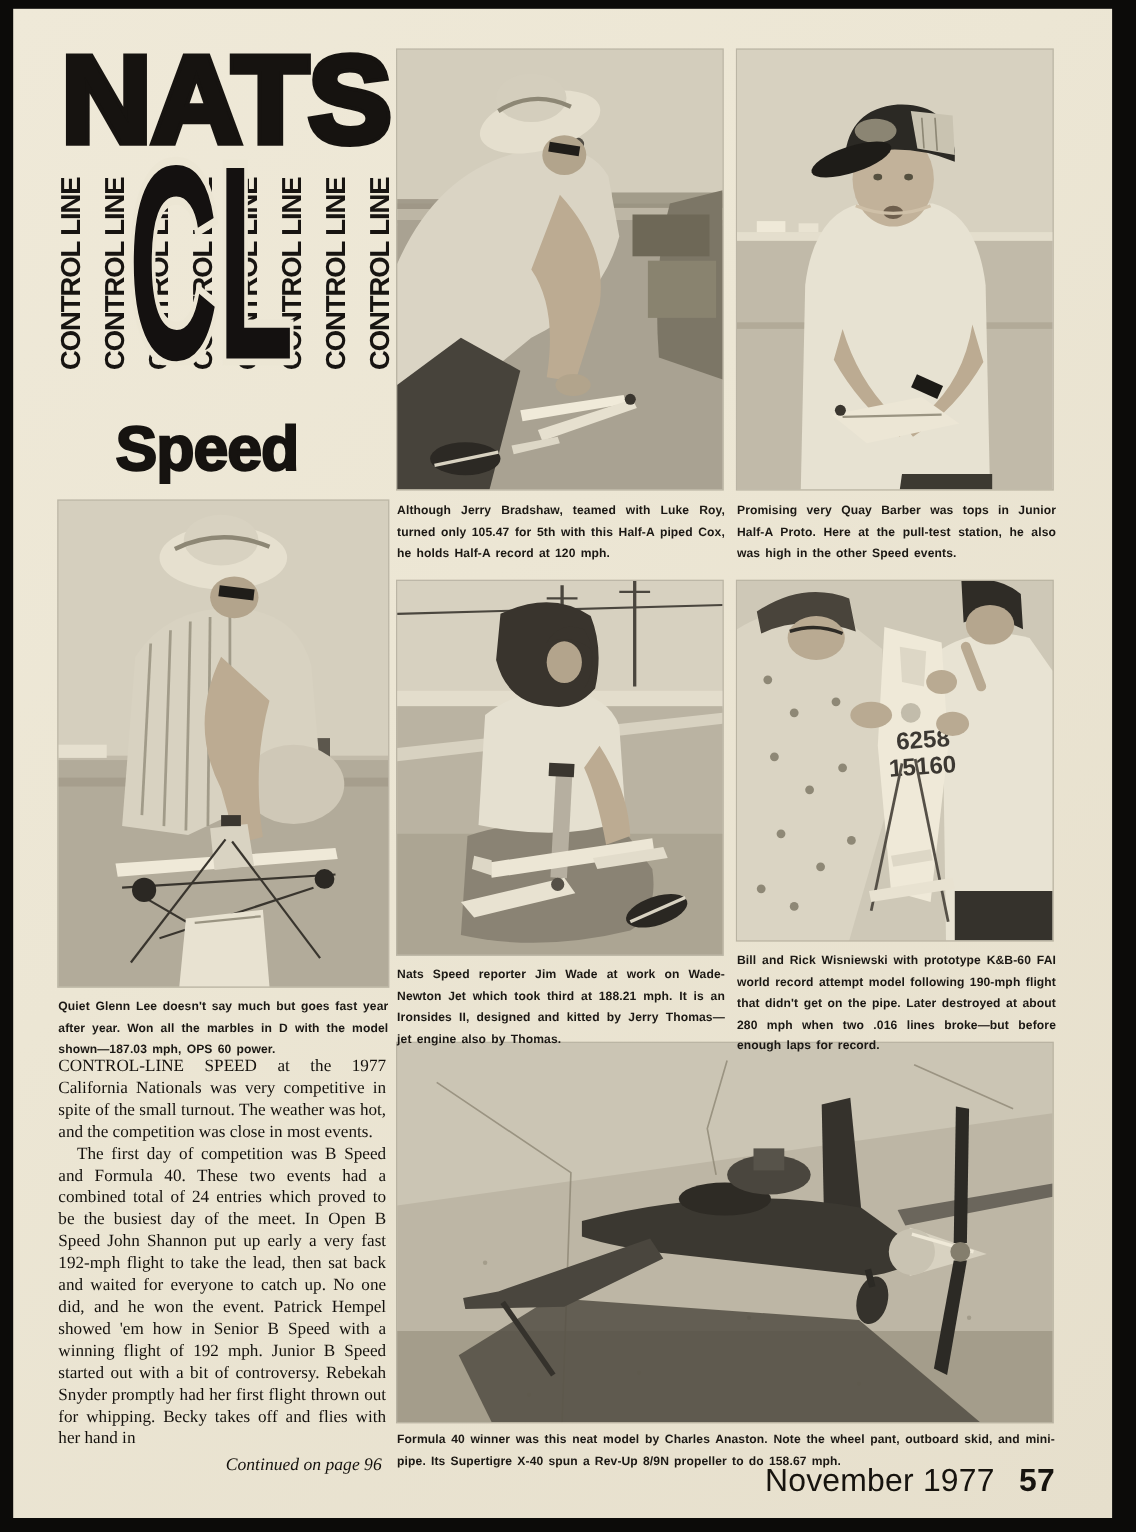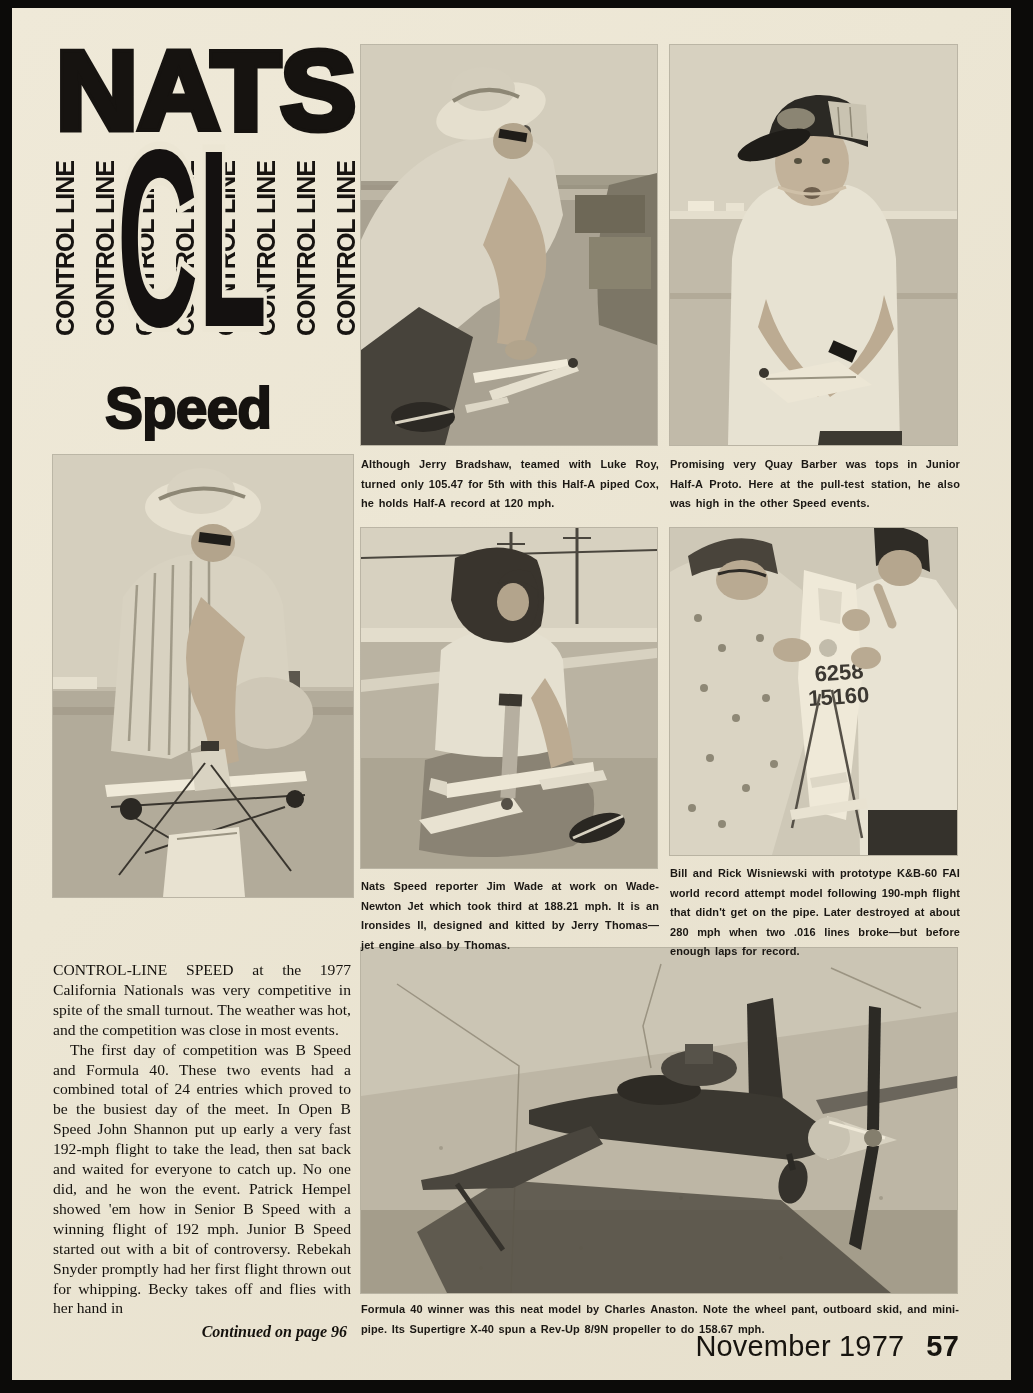--- a/index.html
+++ b/index.html
@@ -56,21 +56,21 @@
   #cap-formula40{left:349px;top:1292px;width:598px;}
   
   .article{
     position:absolute;left:41px;top:952px;width:298px;
     font-family:"Liberation Serif",serif;font-size:15.6px;line-height:19.9px;
     color:#14110d;text-align:justify;
   }
   .article p{margin:0;}
   .article p.indent{text-indent:17px;}
   .continued{
-    font-family:"Liberation Serif",serif;font-weight:bold;font-style:italic;
+    font-family:"Liberation Serif",serif;font-weight:normal;font-style:italic;
     font-size:16px;text-align:right;margin-top:4px;padding-right:4px;
   }
   
   .footer{
     position:absolute;right:52px;top:1322px;font-size:29px;color:#17140f;
     display:flex;align-items:baseline;letter-spacing:.2px;
   }
   .footer .pageno{font-weight:bold;margin-left:22px;}
 </style>
 </head>
@@ -313,20 +313,21 @@
       <circle cx="468" cy="190" r="21" fill="#c9c3b2"></circle>
       <line x1="468" y1="174" x2="524" y2="190" stroke="#efe9d8" stroke-width="3"></line>
       <polygon points="508,58 520,60 518,182 506,182" fill="#2c2a25"></polygon>
       <polygon points="506,198 518,198 500,302 488,296" fill="#2c2a25"></polygon>
       <circle cx="512" cy="190" r="9" fill="#847e6d"></circle>
     </svg>
   </div>
 
   <p class="cap" id="cap-bradshaw">Although Jerry Bradshaw, teamed with Luke Roy, turned only 105.47 for 5th with this Half-A piped Cox, he holds Half-A record at 120 mph.</p>
   <p class="cap" id="cap-barber">Promising very Quay Barber was tops in Junior Half-A Proto. Here at the pull-test station, he also was high in the other Speed events.</p>
+  <p class="cap" id="cap-lee">Quiet Glenn Lee doesn't say much but goes fast year after year. Won all the marbles in D with the model shown—187.03 mph, OPS 60 power.</p>
   <p class="cap" id="cap-wade">Nats Speed reporter Jim Wade at work on Wade-Newton Jet which took third at 188.21 mph. It is an Ironsides II, designed and kitted by Jerry Thomas—jet engine also by Thomas.</p>
   <p class="cap" id="cap-wisniewski">Bill and Rick Wisniewski with prototype K&amp;B-60 FAI world record attempt model following 190-mph flight that didn't get on the pipe. Later destroyed at about 280 mph when two .016 lines broke—but before enough laps for record.</p>
   <p class="cap" id="cap-formula40">Formula 40 winner was this neat model by Charles Anaston. Note the wheel pant, outboard skid, and mini-pipe. Its Supertigre X-40 spun a Rev-Up 8/9N propeller to do 158.67 mph.</p>
 
   <div class="article">
     <p>CONTROL-LINE SPEED at the 1977 California Nationals was very competitive in spite of the small turnout. The weather was hot, and the competition was close in most events.</p>
     <p class="indent">The first day of competition was B Speed and Formula 40. These two events had a combined total of 24 entries which proved to be the busiest day of the meet. In Open B Speed John Shannon put up early a very fast 192-mph flight to take the lead, then sat back and waited for everyone to catch up. No one did, and he won the event. Patrick Hempel showed 'em how in Senior B Speed with a winning flight of 192 mph. Junior B Speed started out with a bit of controversy. Rebekah Snyder promptly had her first flight thrown out for whipping. Becky takes off and flies with her hand in</p>
     <div class="continued">Continued on page 96</div>
   </div>
 

